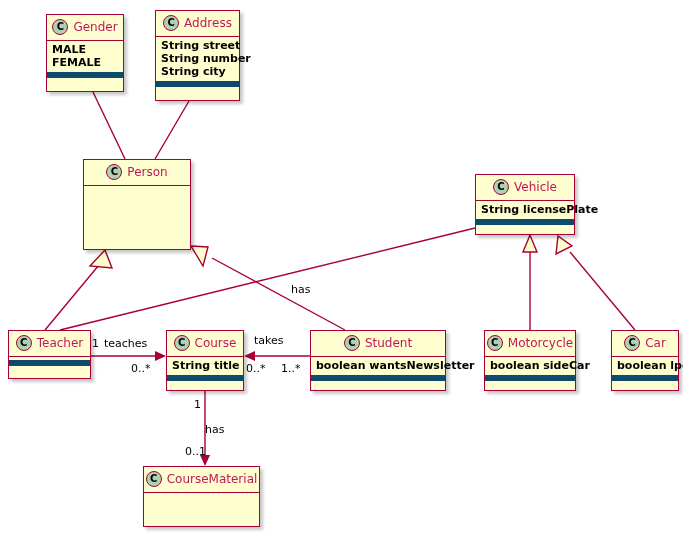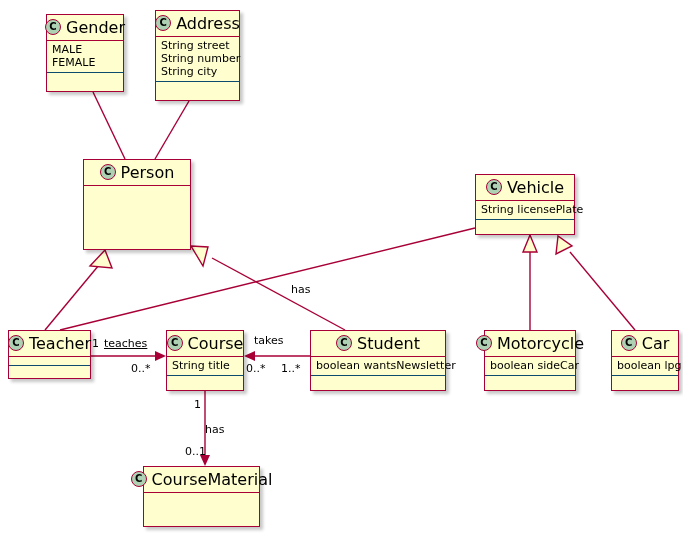--- a/index.html
+++ b/index.html
@@ -54,28 +54,29 @@
     display: inline-flex;
     align-items: center;
     justify-content: center;
     font-size: 10px;
     font-weight: bold;
     color: #000000;
     line-height: 1;
     flex: none;
   }
   .class-title {
-    font-size: 16px;
-    color: #000000;
+    font-size: 12px;
+    color: #be185d;
     white-space: nowrap;
   }
   .class-attrs {
     box-sizing: border-box;
-    border-bottom: 1px solid #0c4a6e;
+    border-bottom: 6px solid #0c4a6e;
     padding: 2px 5px 3px 5px;
+    font-weight: bold;
   }
   .class-attrs.empty {
     height: 9px;
     padding: 0;
   }
   .attr-line {
     font-size: 11px;
     color: #000000;
     line-height: 13px;
     white-space: nowrap;
@@ -226,21 +227,21 @@
 
   <div class="uml-class" style="left:143px; top:466px; width:117px; height:61px;">
     <div class="class-header">
       <span class="class-icon">C</span>
       <span class="class-title">CourseMaterial</span>
     </div>
     <div class="class-methods"></div>
   </div>
 
   <span class="edge-label" style="left:291px; top:283px;">has</span>
-  <span class="edge-label" style="left:104px; top:337px;text-decoration:underline;">teaches</span>
+  <span class="edge-label" style="left:104px; top:337px;">teaches</span>
   <span class="edge-label" style="left:92px; top:337px;">1</span>
   <span class="edge-label" style="left:131px; top:362px;">0..*</span>
   <span class="edge-label" style="left:254px; top:334px;">takes</span>
   <span class="edge-label" style="left:246px; top:362px;">0..*</span>
   <span class="edge-label" style="left:281px; top:362px;">1..*</span>
   <span class="edge-label" style="left:194px; top:398px;">1</span>
   <span class="edge-label" style="left:205px; top:423px;">has</span>
   <span class="edge-label" style="left:175px; top:445px;margin-left:10px;">0..1</span>
 
 </div>

